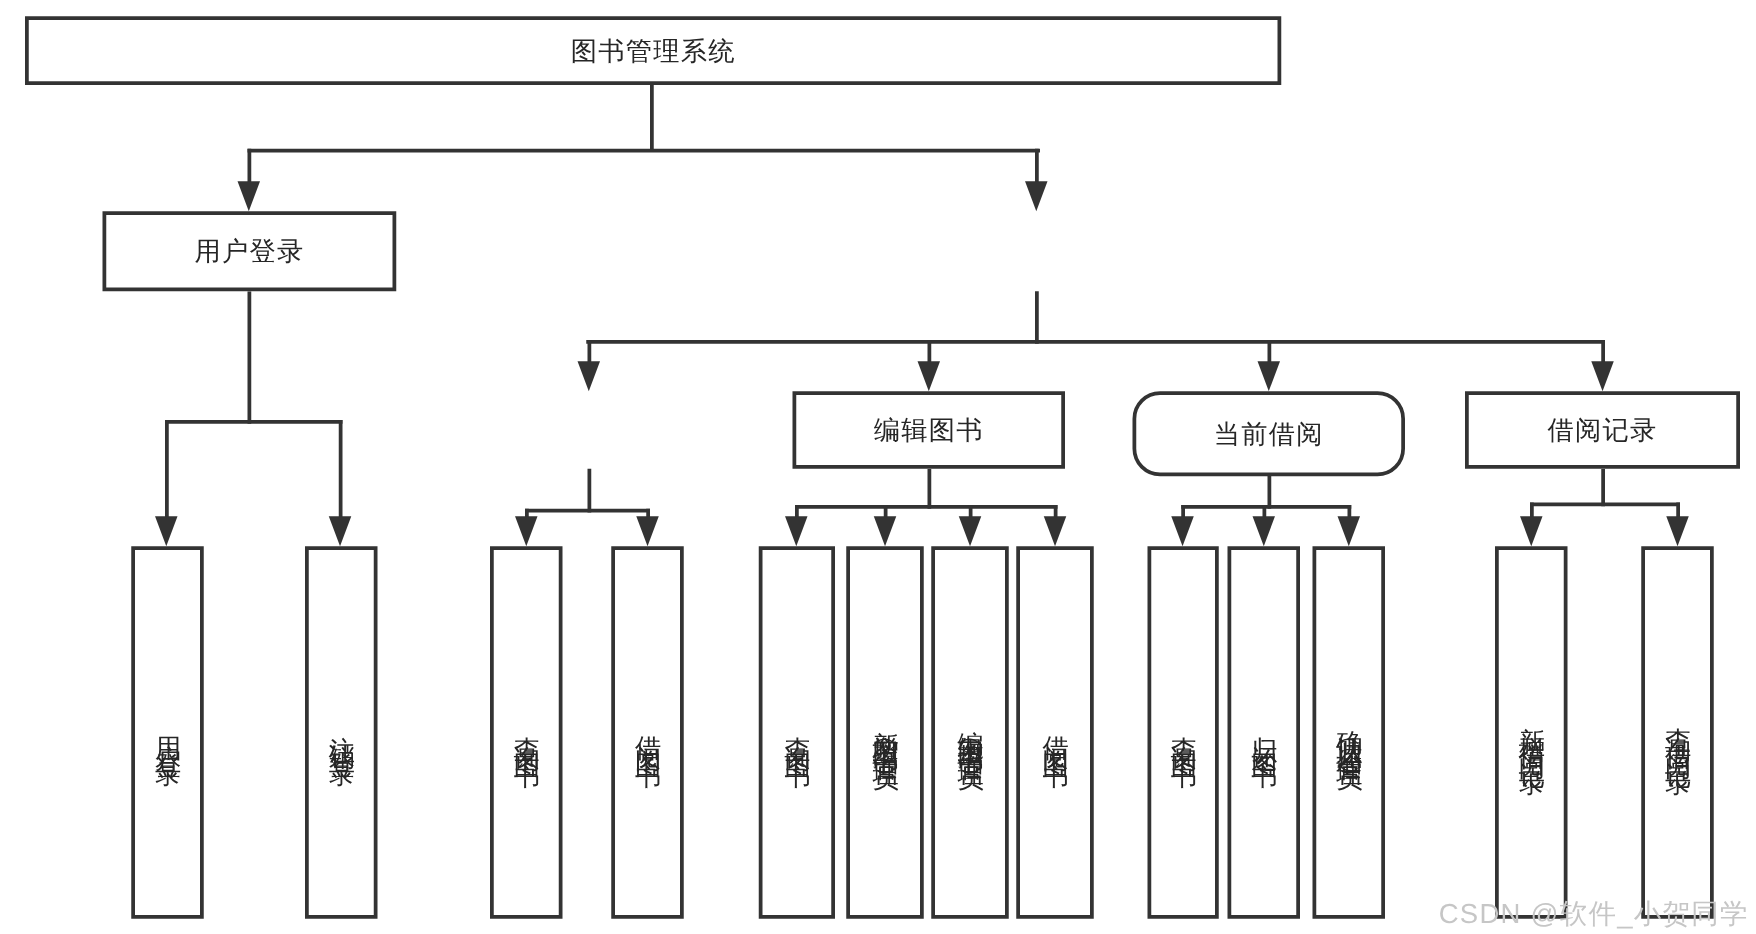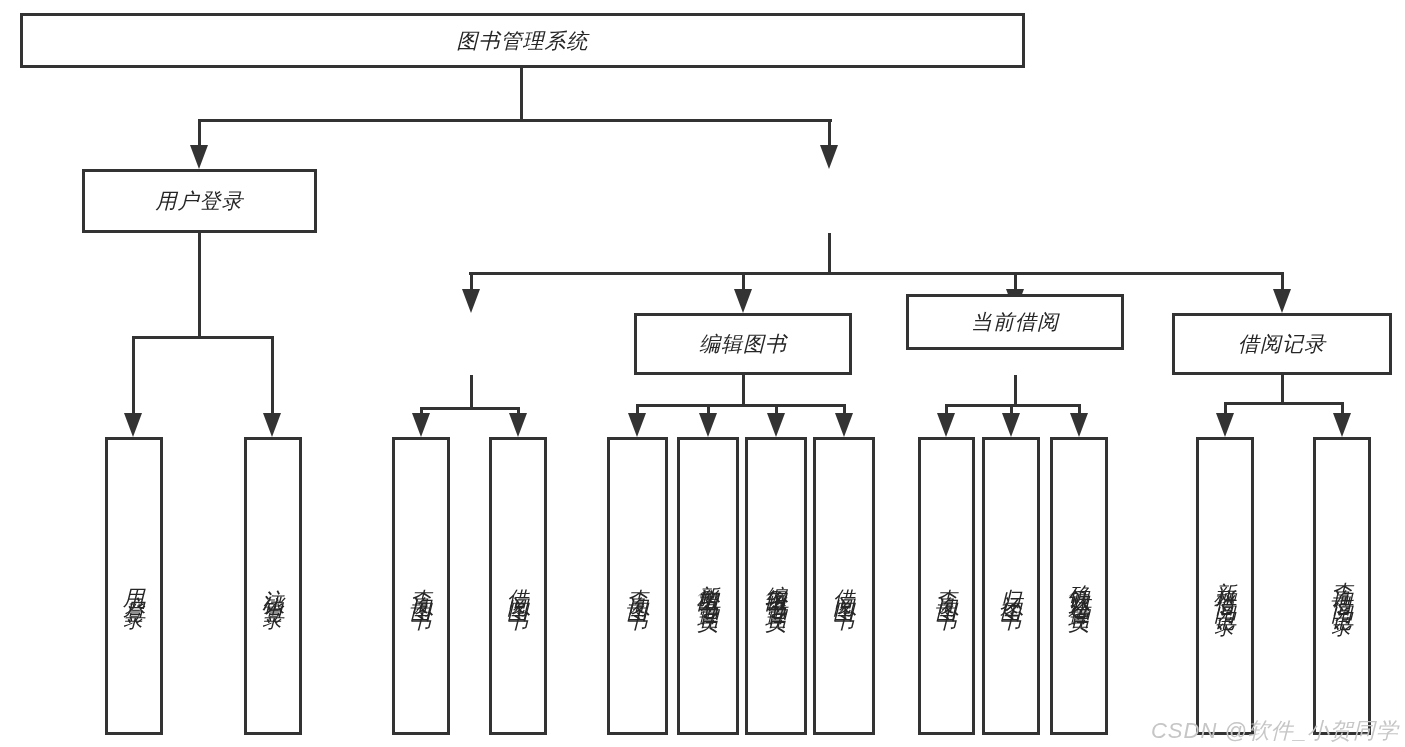--- a/index.html
+++ b/index.html
@@ -11,21 +11,20 @@
   * { margin: 0; padding: 0; box-sizing: border-box; }
   html, body { background: #fff; }
   body { font-family: "Liberation Sans", sans-serif; }
 
   .canvas {
     position: relative;
     width: 1405px;
     height: 747px;
     background: var(--bg);
     overflow: hidden;
-    font-style: italic;
   }
 
   
   .box {
     position: absolute;
     border: 3px solid var(--line);
     background: #fff;
     display: flex;
     align-items: center;
     justify-content: center;
@@ -106,21 +105,21 @@
   <div class="vl" style="left:470px; top:272px; height:19px;"></div>
   <div class="ar" style="left:462px; top:289px;"></div>
   <div class="vl" style="left:742px; top:272px; height:19px;"></div>
   <div class="ar" style="left:734px; top:289px;"></div>
   <div class="vl" style="left:1014px; top:272px; height:19px;"></div>
   <div class="ar" style="left:1006px; top:289px;"></div>
   <div class="vl" style="left:1281px; top:272px; height:19px;"></div>
   <div class="ar" style="left:1273px; top:289px;"></div>
 
   <div class="box" style="left:634px; top:313px; width:218px; height:62px;">编辑图书</div>
-  <div class="box" style="left:906px; top:294px; width:218px; height:56px;">当前借阅</div>
+  <div class="box" style="left:906px; top:313px; width:218px; height:68px;border-radius:22px;">当前借阅</div>
   <div class="box" style="left:1172px; top:313px; width:220px; height:62px;">借阅记录</div>
 
   <div class="vl" style="left:470px; top:375px; height:35px;"></div>
   <div class="hl" style="left:420px; top:407px; width:100px;"></div>
   <div class="vl" style="left:420px; top:407px; height:8px;"></div>
   <div class="ar" style="left:412px; top:413px;"></div>
   <div class="vl" style="left:517px; top:407px; height:8px;"></div>
   <div class="ar" style="left:509px; top:413px;"></div>
 
   <div class="vl" style="left:742px; top:375px; height:32px;"></div>

